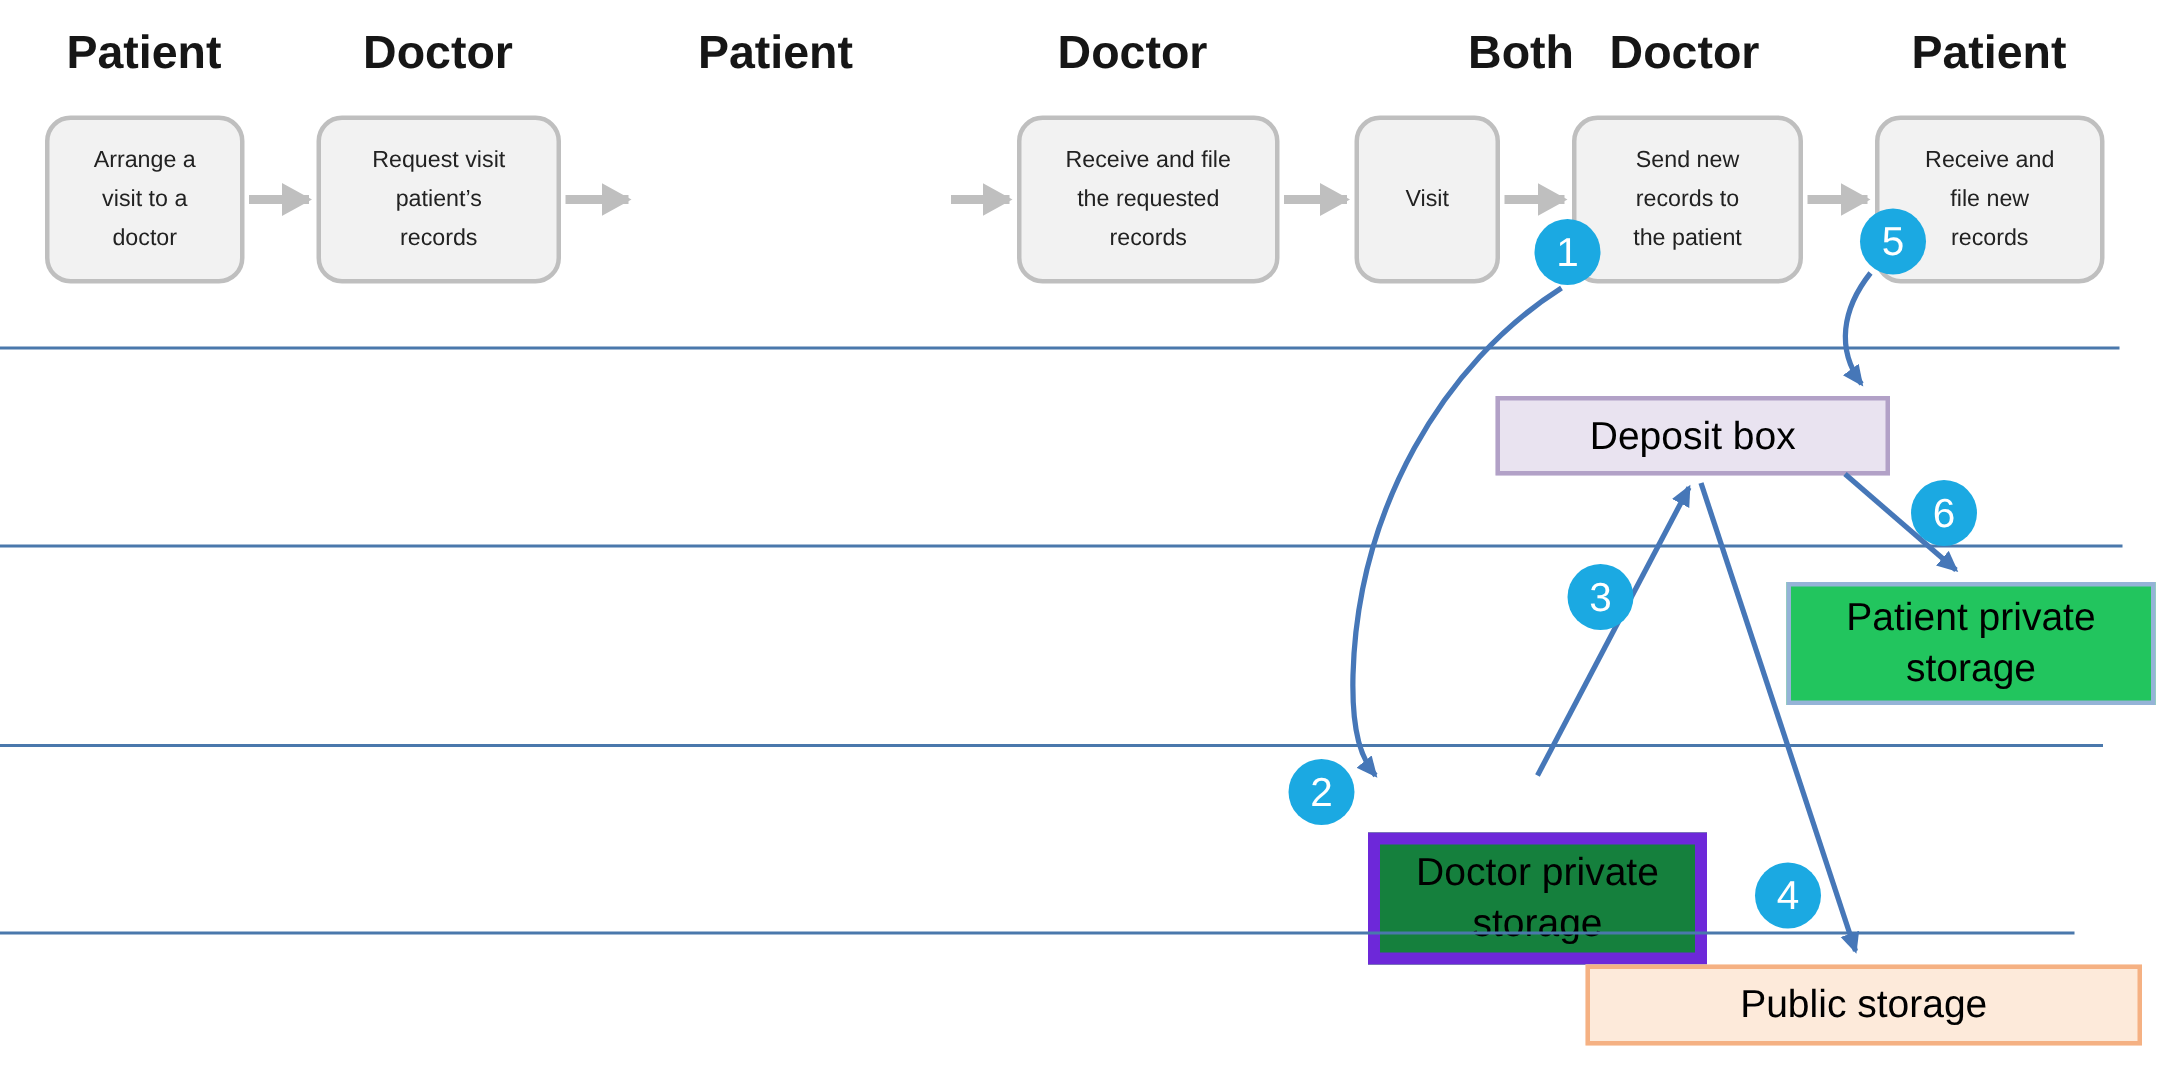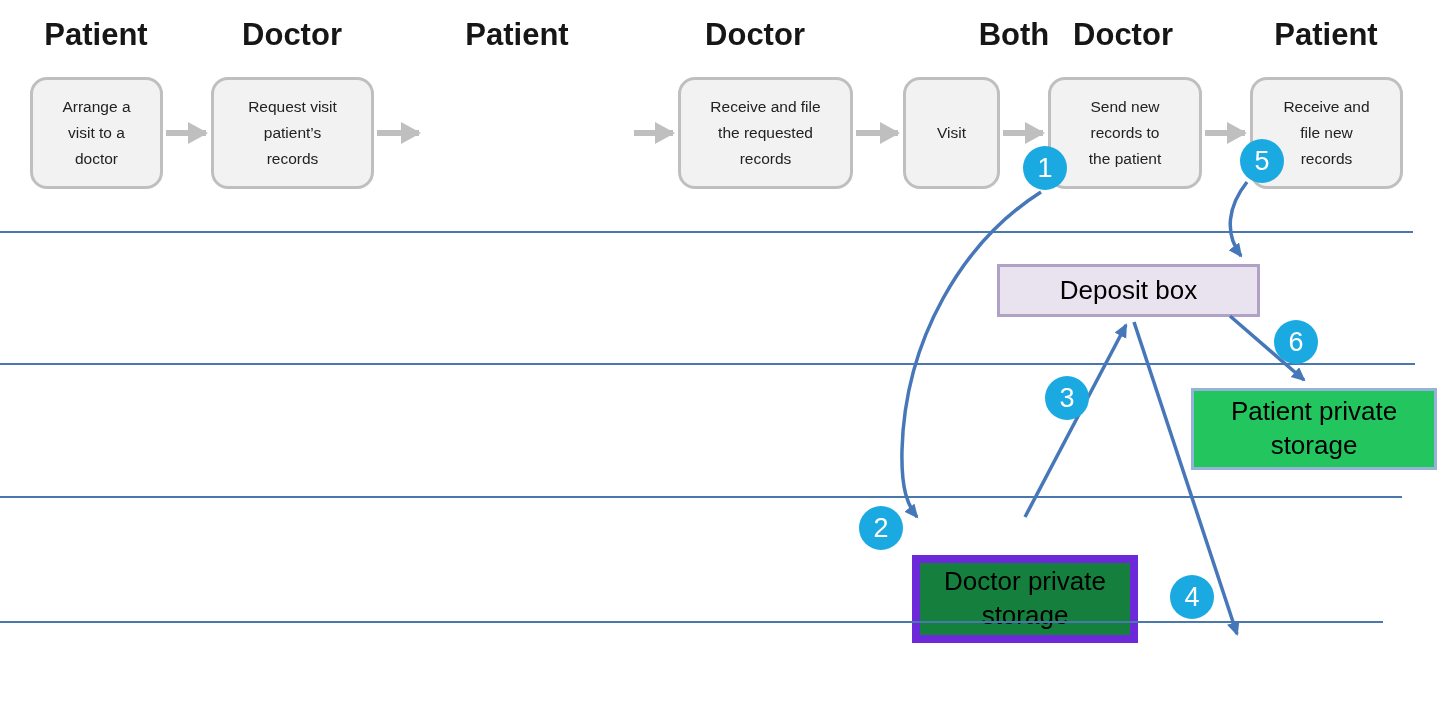--- a/index.html
+++ b/index.html
@@ -74,20 +74,21 @@
   <div class="step" style="left:903px;width:97px">Visit</div>
   <div class="step" style="left:1250px;width:153px">Receive and
 file new
 records</div>
 
   <div class="storage" id="deposit-box">Deposit box</div>
   <div class="storage" id="patient-storage">Patient private
 storage</div>
   <div class="storage" id="doctor-storage">Doctor private
 storage</div>
+  <div class="storage" id="public-storage">Public storage</div>
 
   <svg id="overlay" width="1449" height="716" viewBox="0 0 1449 716">
     <defs>
       <marker id="arrow-gray" markerUnits="userSpaceOnUse" markerWidth="22" markerHeight="24" refX="18" refY="11" orient="auto">
         <path d="M0,0 L20,11 L0,22 Z" fill="#BFBFBF"></path>
       </marker>
       <marker id="arrow-blue" markerUnits="userSpaceOnUse" markerWidth="17" markerHeight="15" refX="12" refY="6.5" orient="auto">
         <path d="M0,0 L14,6.5 L0,13 Z" fill="#4677B8"></path>
       </marker>
     </defs>

